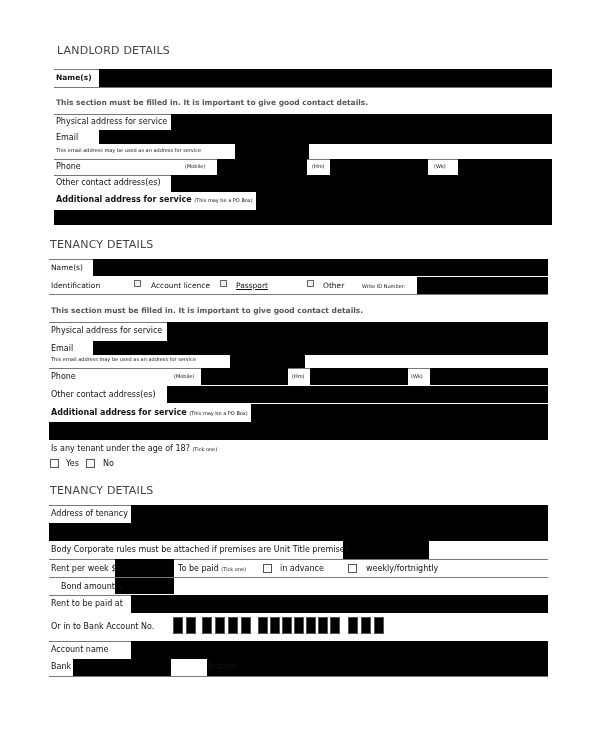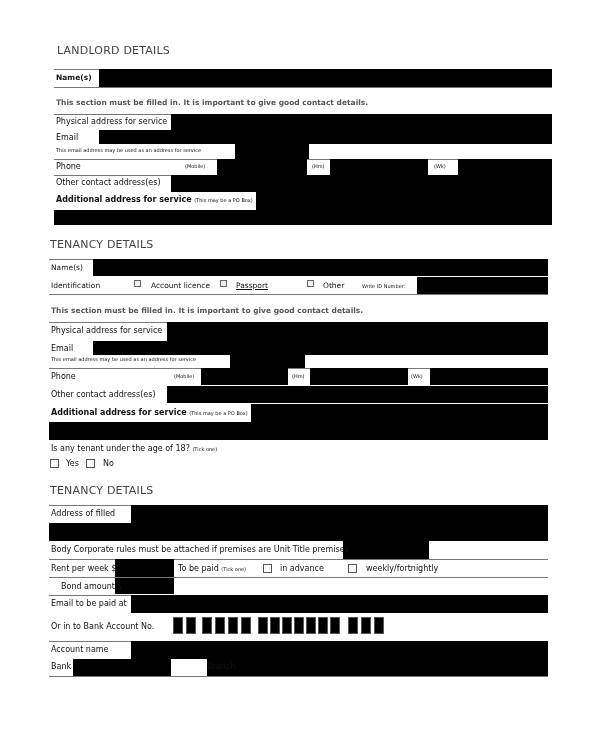--- a/index.html
+++ b/index.html
@@ -102,41 +102,41 @@
 <div class="abs lbl" style="left:51px;top:445px;"><span>Is any tenant under the age of 18?</span> <span class="sm">(Tick one)</span></div>
 <div class="abs cb" style="left:50px;top:459px;width:9px;height:9px;"></div>
 <div class="abs lbl" style="left:66px;top:460px;">Yes</div>
 <div class="abs cb" style="left:86px;top:459px;width:9px;height:9px;"></div>
 <div class="abs lbl" style="left:103px;top:460px;">No</div>
 
 <div class="abs sec" style="left:50px;top:484px;">TENANCY DETAILS</div>
 
 <div class="abs line" style="left:49px;top:505px;width:499px;"></div>
 <div class="abs blk" style="left:131px;top:505px;width:417px;height:18px;"></div>
-<div class="abs lbl" style="left:51px;top:510px;">Address of filled</div>
+<div class="abs lbl" style="left:51px;top:510px;">Address of tenancy</div>
 <div class="abs blk" style="left:49px;top:523px;width:499px;height:18px;"></div>
 
 <div class="abs blk" style="left:343px;top:541px;width:86px;height:18px;"></div>
 <div class="abs lbl" style="left:51px;top:546px;">Body Corporate rules must be attached if premises are Unit Title premises</div>
 <div class="abs line" style="left:49px;top:559px;width:499px;"></div>
 
 <div class="abs blk" style="left:115px;top:559px;width:59px;height:35px;"></div>
 <div class="abs lbl" style="left:51px;top:565px;">Rent per week $</div>
 <div class="abs lbl" style="left:178px;top:565px;"><span>To be paid</span> <span class="sm">(Tick one)</span></div>
 <div class="abs cb" style="left:263px;top:564px;width:9px;height:9px;"></div>
 <div class="abs lbl" style="left:280px;top:565px;">in advance</div>
 <div class="abs cb" style="left:348px;top:564px;width:9px;height:9px;"></div>
 <div class="abs lbl" style="left:366px;top:565px;">weekly/fortnightly</div>
 <div class="abs line" style="left:49px;top:577px;width:499px;"></div>
 
 <div class="abs lbl" style="left:51px;top:583px;padding-left:10px;">Bond amount $</div>
 <div class="abs line" style="left:49px;top:595px;width:499px;"></div>
 
 <div class="abs blk" style="left:131px;top:595px;width:417px;height:18px;"></div>
-<div class="abs lbl" style="left:51px;top:600px;">Email to be paid at</div>
+<div class="abs lbl" style="left:51px;top:600px;">Rent to be paid at</div>
 
 <div class="abs lbl" style="left:51px;top:623px;">Or in to Bank Account No.</div>
 <div class="abs" style="left:173px;top:617px;display:flex;gap:0;">
   <div style="display:flex;margin-right:6px;">
     <div class="acct"></div>
       <div class="acct" style="margin-left:3px;"></div>
   </div>
   <div style="display:flex;margin-right:7px;">
     <div class="acct"></div>
       <div class="acct" style="margin-left:3px;"></div>

